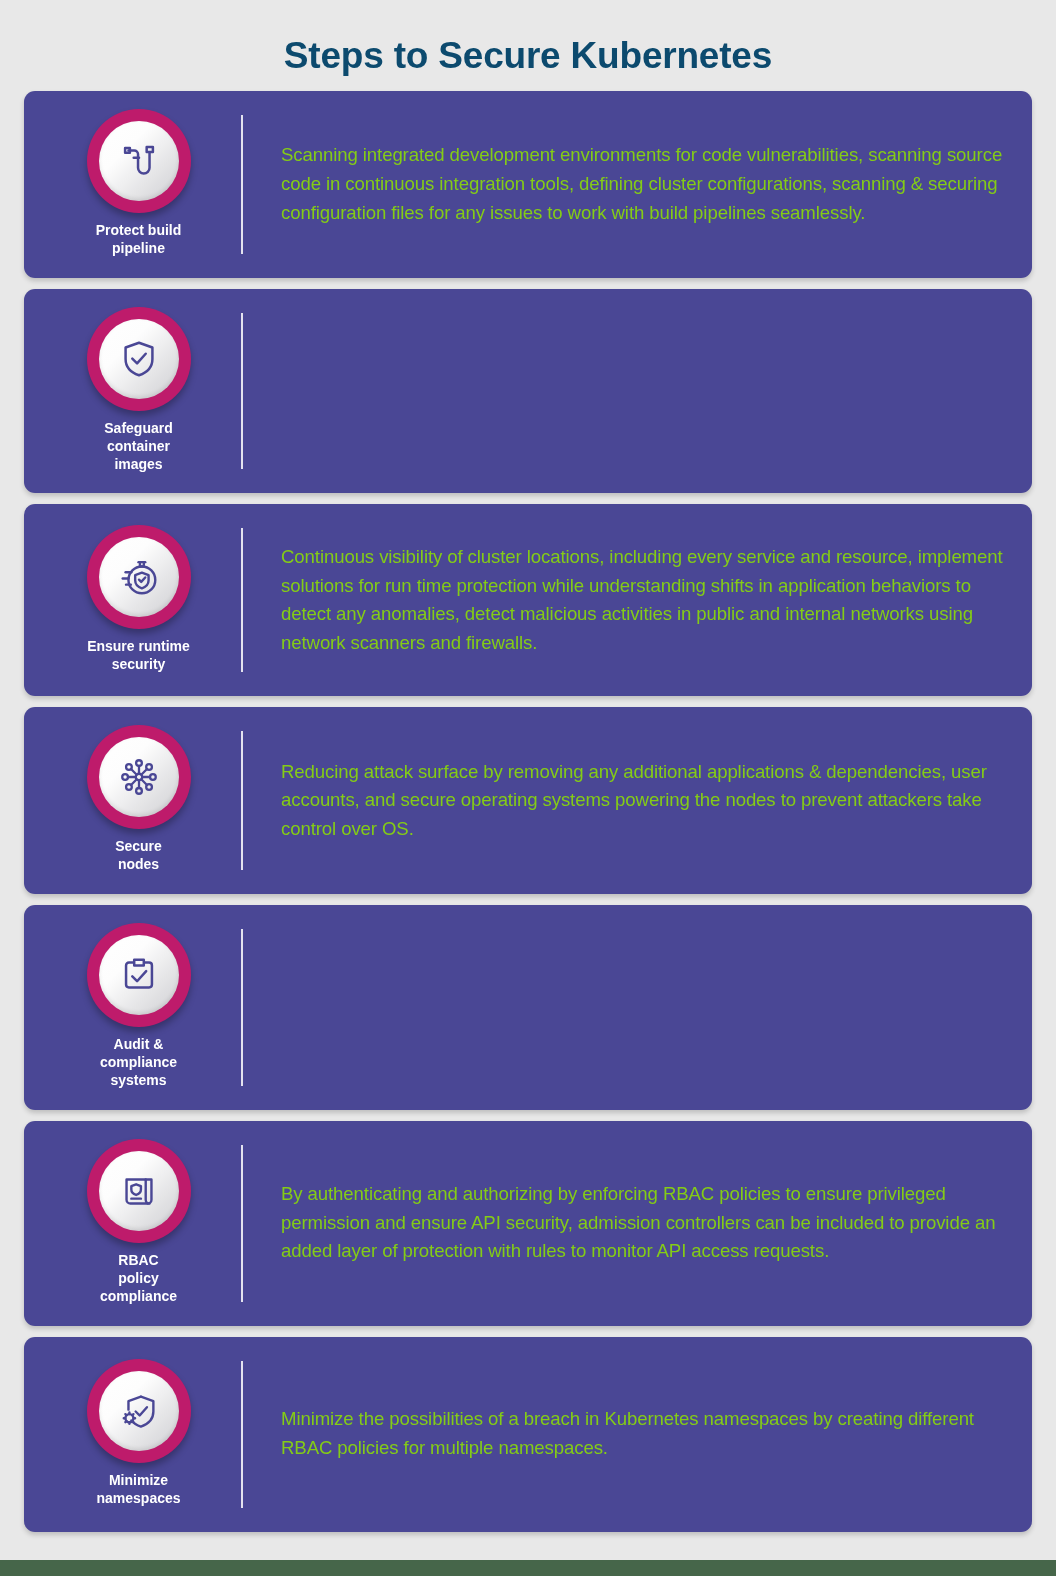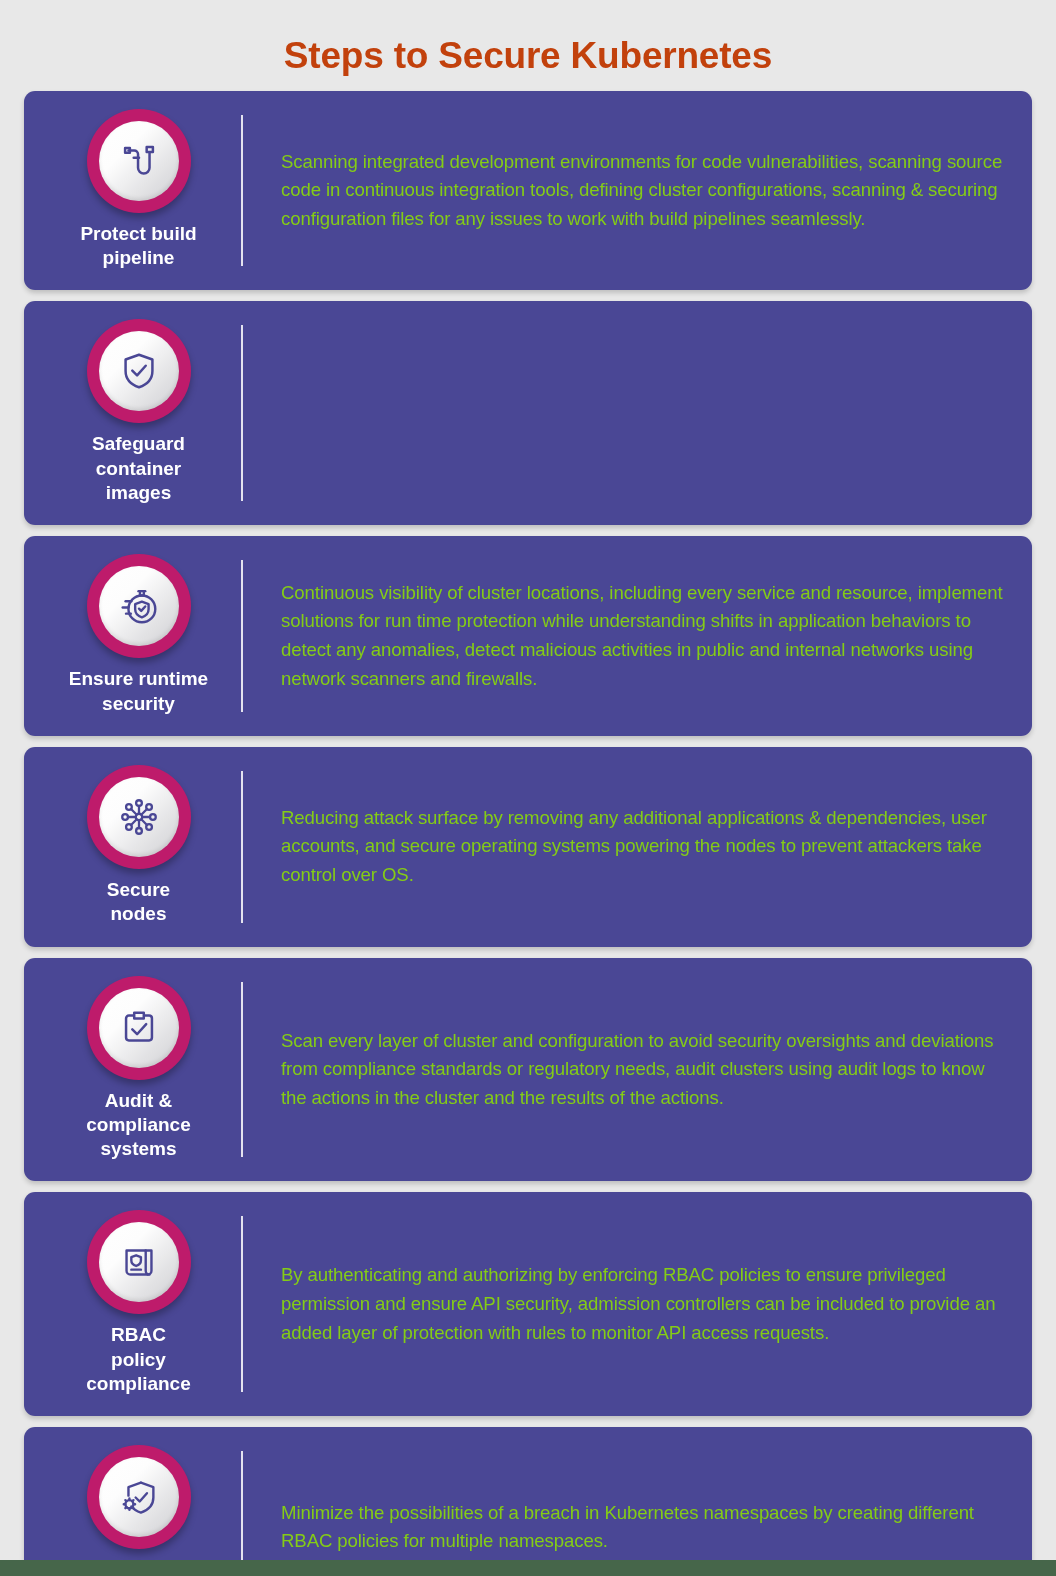--- a/index.html
+++ b/index.html
@@ -19,21 +19,21 @@
   .page {
     position: relative;
     width: 1056px;
     height: 1576px;
     background: #e8e8e8;
     box-sizing: border-box;
   }
 
   .page-title {
     text-align: center;
-    color: #c2410c;
+    color: #0c4a6e;
     font-size: 37px;
     font-weight: bold;
     letter-spacing: -0.2px;
     padding-top: 36px;
     padding-bottom: 14px;
     margin: 0;
     line-height: 1.1;
   }
 
   .cards {
@@ -90,21 +90,21 @@
 
   .icon-inner svg {
     width: 46px;
     height: 46px;
     display: block;
   }
 
   .card-label {
     margin-top: 9px;
     color: #ffffff;
-    font-size: 19px;
+    font-size: 14px;
     font-weight: bold;
     text-align: center;
     line-height: 1.28;
     max-width: 180px;
   }
 
   .divider {
     width: 2px;
     background: #ffffff;
     opacity: 0.85;
@@ -257,23 +257,20 @@
                 <path d="M17.5 11 h-4 a3 3 0 0 0-3 3 v20 a3 3 0 0 0 3 3 h21 a3 3 0 0 0 3-3 V14 a3 3 0 0 0-3-3 h-4"></path>
                 <path d="M19 8 h10 v6 H19 z"></path>
                 <path d="M17 25.5 l5 5 9.5-10.5"></path>
               </g>
             </svg>
           </div>
         </div>
         <div class="card-label"><span>Audit &amp;</span><br><span>compliance</span><br><span>systems</span></div>
       </div>
       <div class="divider"></div>
-      <div class="card-body">
-        <p class="card-text">Scan every layer of cluster and configuration to avoid security oversights and deviations from compliance standards or regulatory needs, audit clusters using audit logs to know the actions in the cluster and the results of the actions.</p>
-      </div>
     </div>
 
     <div class="card h6">
       <div class="card-left">
         <div class="icon-badge">
           <div class="icon-inner">
             <svg viewBox="0 0 48 48">
               <g fill="none" stroke="#4a4795" stroke-width="2.5" stroke-linecap="round" stroke-linejoin="round">
                 <path d="M11 12 h20 v21 a4 4 0 0 0 4 4 H15 a4 4 0 0 1-4-4 z"></path>
                 <path d="M31 12 h6 v21 a4 4 0 0 1-4 4"></path>

